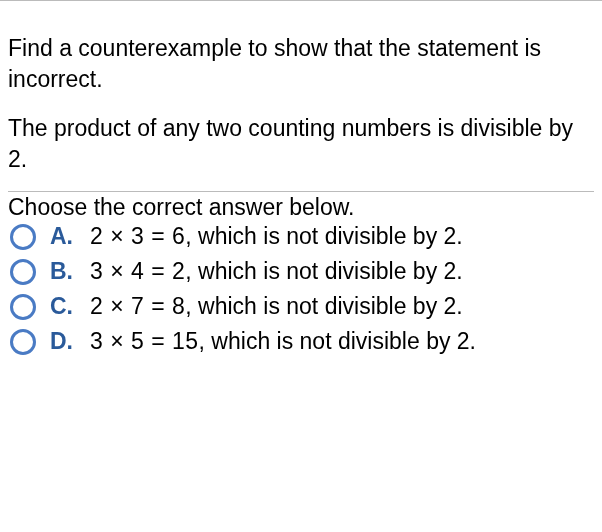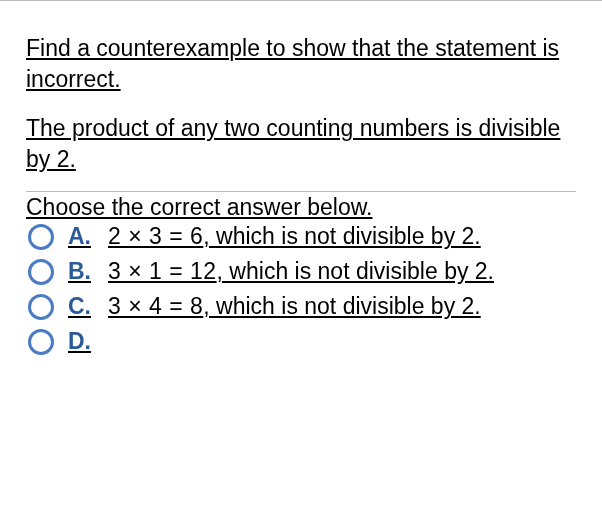--- a/index.html
+++ b/index.html
@@ -8,22 +8,21 @@
       padding: 0;
     }
     body {
       font-family: Arial, Helvetica, sans-serif;
       width: 602px;
       height: 532px;
       background: #fff;
       color: #000;
     }
     .container {
-      padding: 18px 26px;
-      text-decoration: underline;
+      padding: 18px 8px;
     }
     .question-text {
       font-size: 23px;
       line-height: 1.35;
       margin-bottom: 18px;
     }
     .statement-text {
       font-size: 23px;
       line-height: 1.35;
       padding-bottom: 16px;
@@ -86,28 +85,29 @@
 
     <div class="option-row">
       <div class="radio"></div>
       <span class="option-label">A.</span>
       <span class="option-text"><span class="math">2 × 3 = 6</span><span>, which is not divisible by 2.</span></span>
     </div>
 
     <div class="option-row">
       <div class="radio"></div>
       <span class="option-label">B.</span>
-      <span class="option-text"><span class="math">3 × 1 = 12</span><span>, which is not divisible by 2.</span></span>
+      <span class="option-text"><span class="math">3 × 4 = 2</span><span>, which is not divisible by 2.</span></span>
     </div>
 
     <div class="option-row">
       <div class="radio"></div>
       <span class="option-label">C.</span>
-      <span class="option-text"><span class="math">3 × 4 = 8</span><span>, which is not divisible by 2.</span></span>
+      <span class="option-text"><span class="math">2 × 7 = 8</span><span>, which is not divisible by 2.</span></span>
     </div>
 
     <div class="option-row">
       <div class="radio"></div>
       <span class="option-label">D.</span>
+      <span class="option-text"><span class="math">3 × 5 = 15</span><span>, which is not divisible by 2.</span></span>
     </div>
 
   </div>
 </div>
 
 </body></html>

